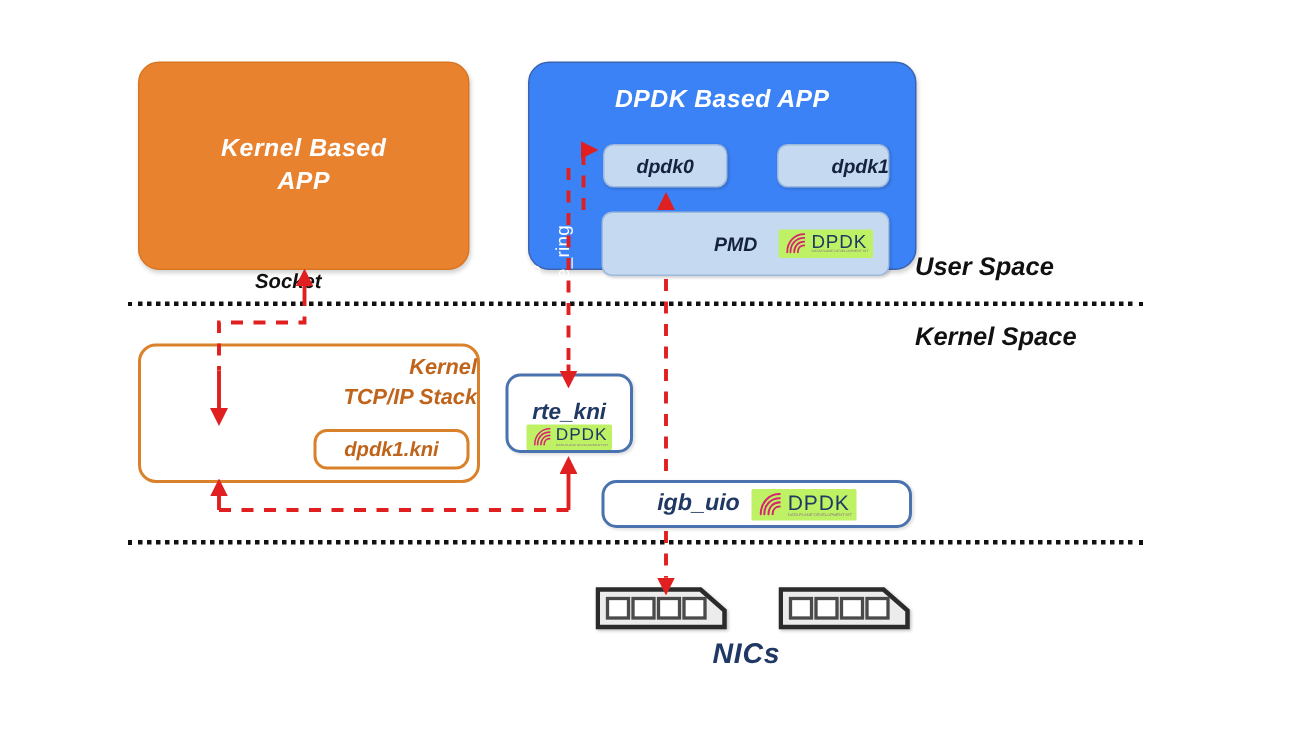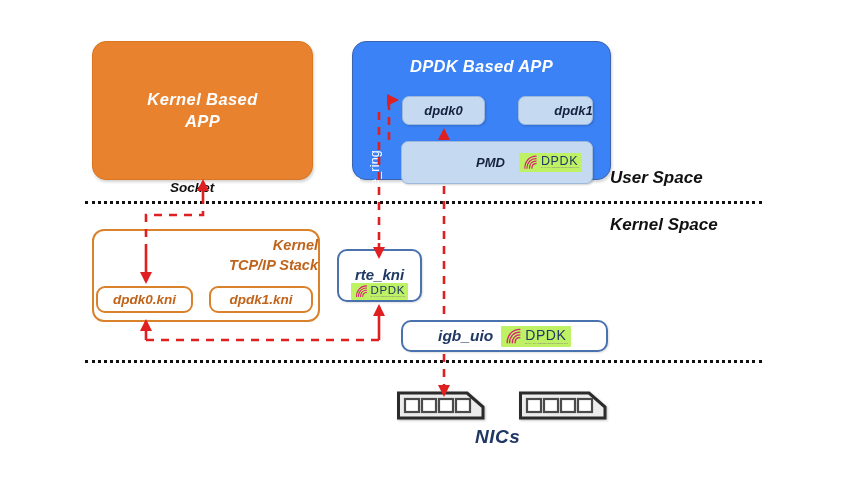--- a/index.html
+++ b/index.html
@@ -209,23 +209,20 @@
     </span>
   </div>
 
   <div class="abs" id="kernel-stack">
     <div class="ks-title">
       <span>Kernel</span><br>
       <span>TCP/IP Stack</span>
     </div>
   </div>
 
-  <div class="abs kni-box" id="dpdk0-kni">
-    <span>dpdk0.kni</span>
-  </div>
   <div class="abs kni-box" id="dpdk1-kni">
     <span>dpdk1.kni</span>
   </div>
 
   <div class="abs mod-box" id="rte-kni">
     <span class="mb-label">rte_kni</span>
     <span class="dpdk-logo" style="font-size:11px;">
       <svg class="swirl" width="15" height="15" viewBox="0 0 24 24">
         <g fill="none" stroke="#D6266F" stroke-width="1.7" stroke-linecap="round">
           <path d="M4 20 C4 10, 11 3, 20 3"></path>

